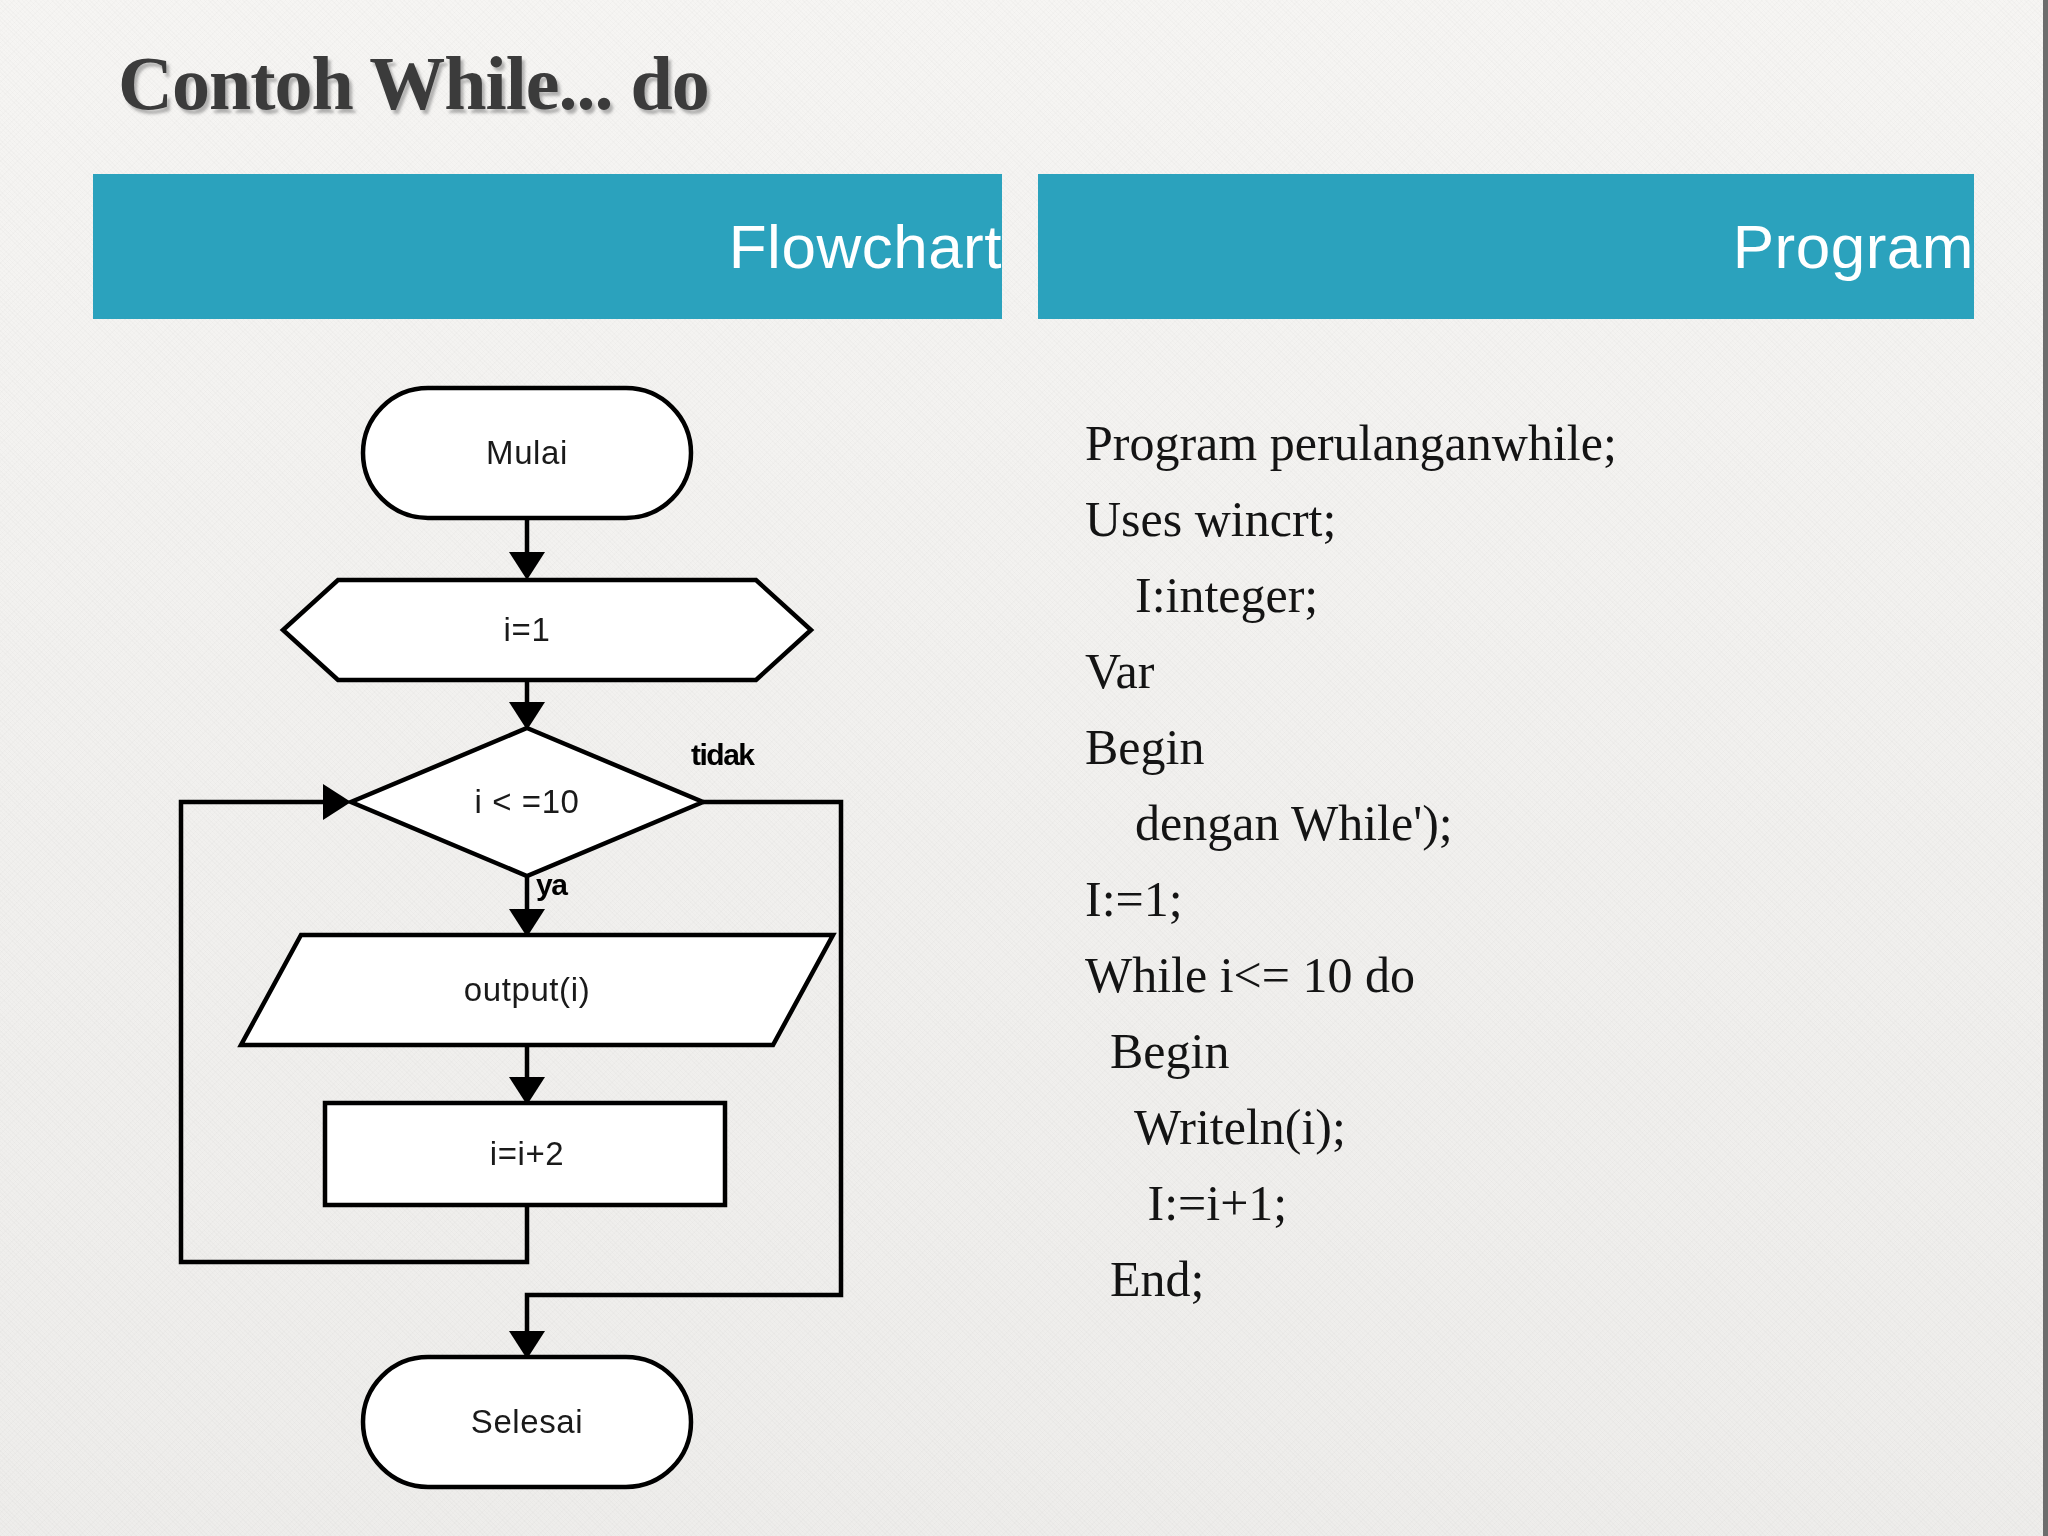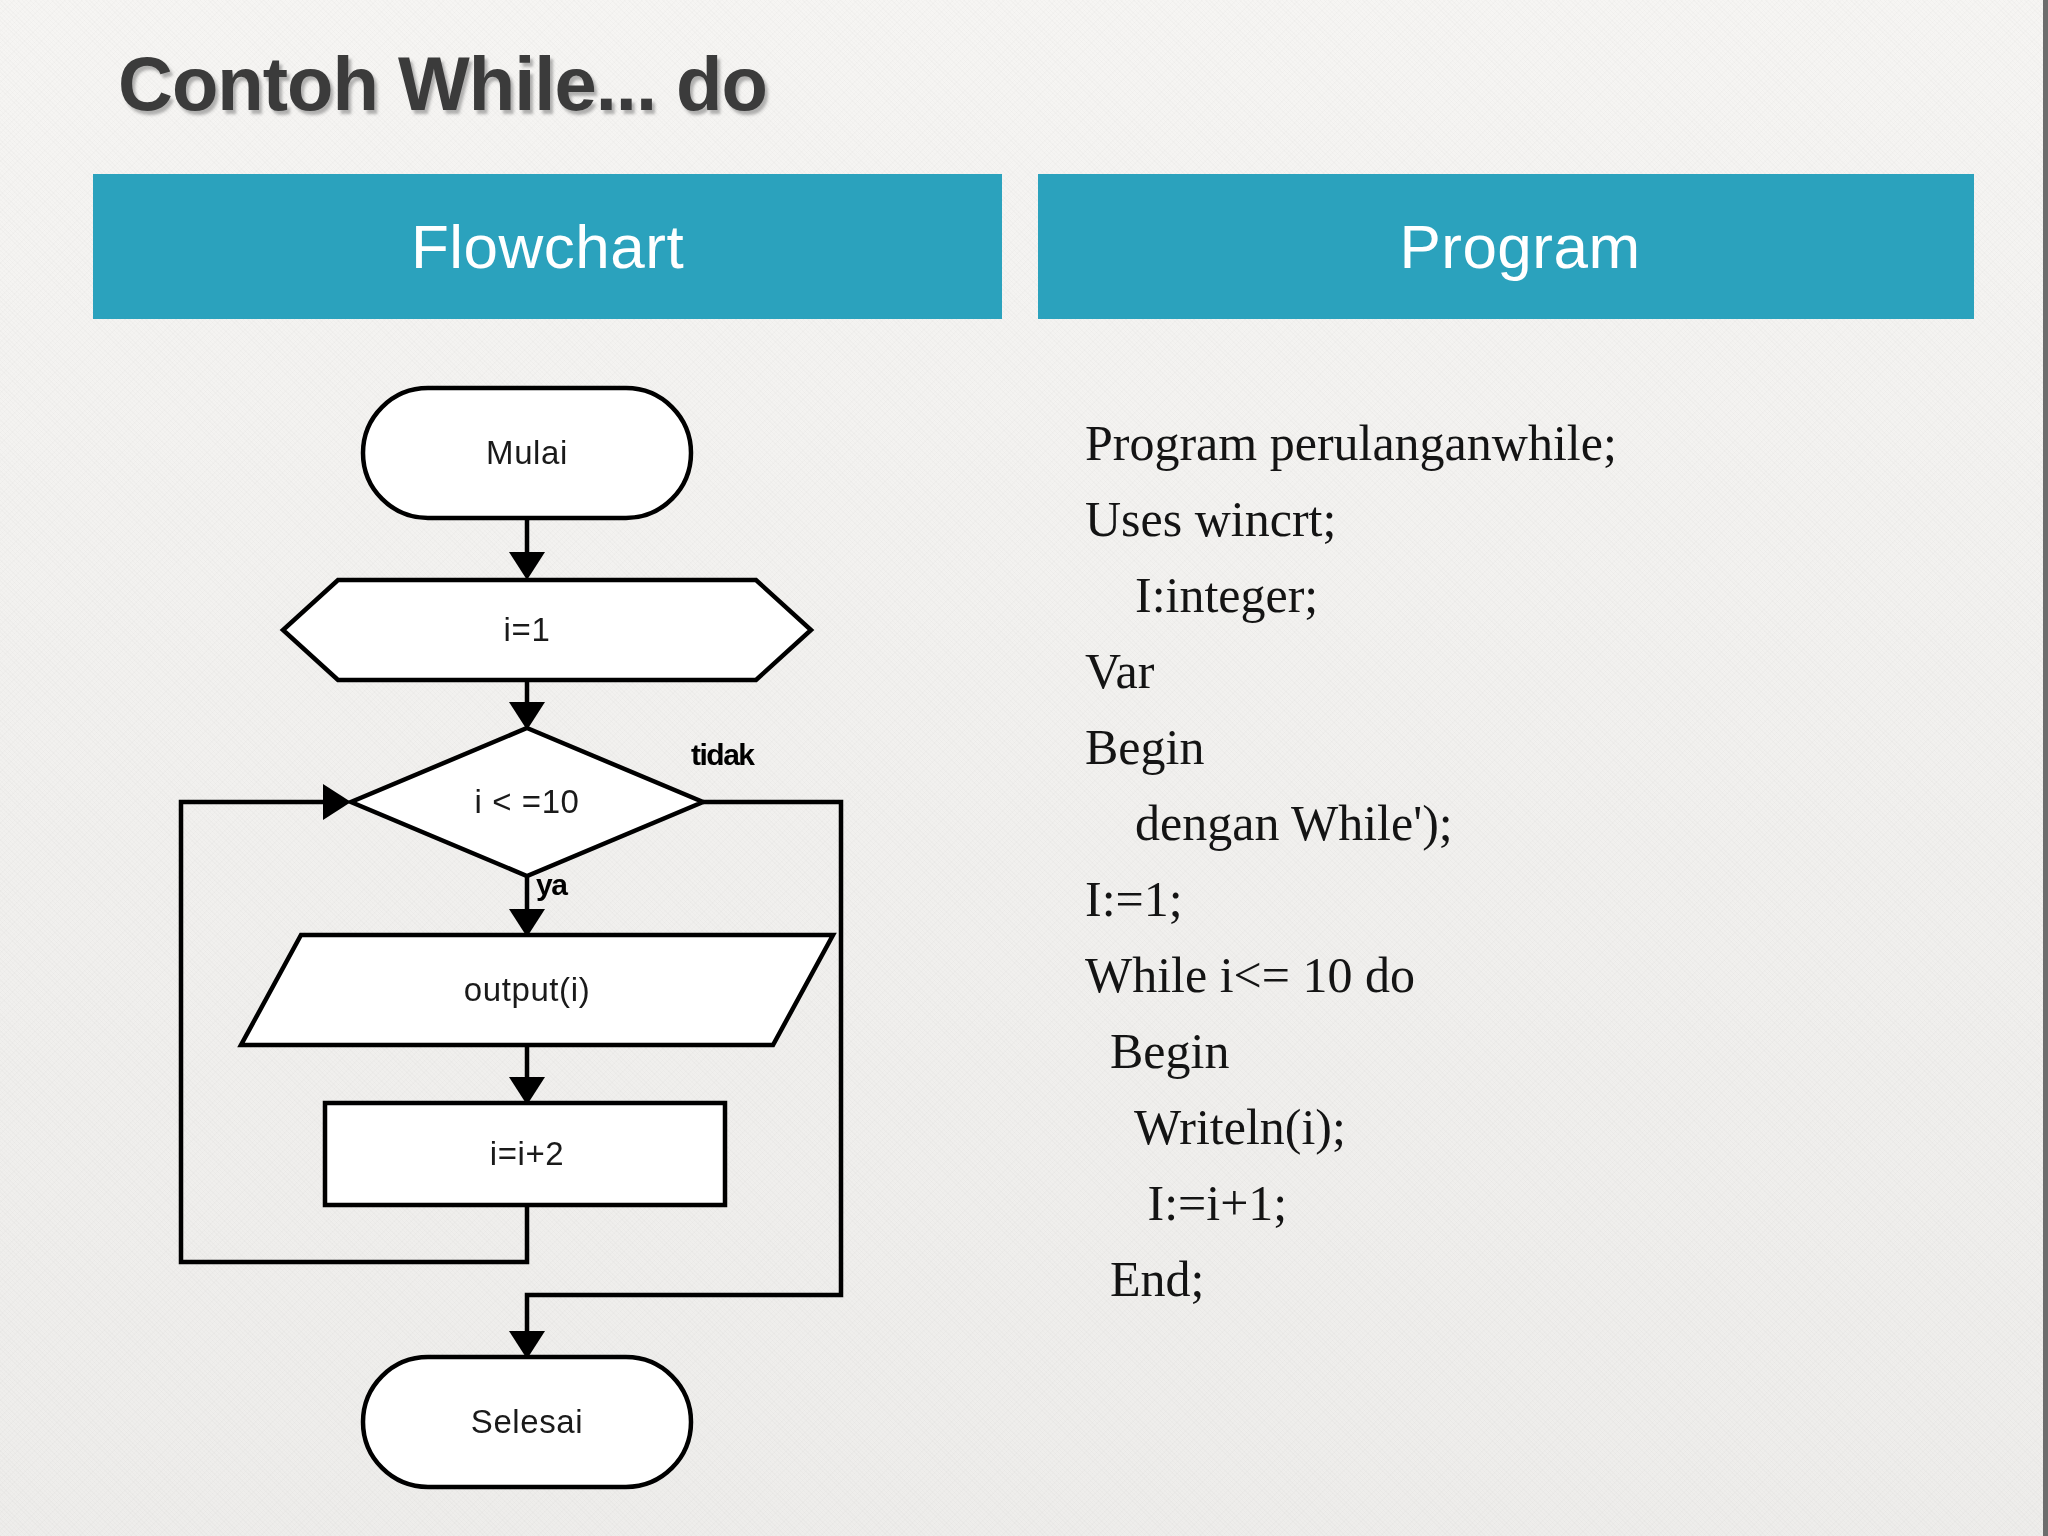--- a/index.html
+++ b/index.html
@@ -30,32 +30,32 @@
   #title {
     position: absolute;
     left: 118px;
     top: 40px;
     font-size: 76px;
     font-weight: bold;
     color: #3b3b3b;
     letter-spacing: -1px;
     text-shadow: 3px 4px 3px rgba(120,120,120,0.55);
     white-space: nowrap;
-    font-family: Liberation Sans, sans-serif;
+    font-family: Liberation Serif, serif;
   }
 
   
   .hdr-bar {
     position: absolute;
     top: 174px;
     height: 145px;
     background: #2ba2bd;
     display: flex;
     align-items: center;
-    justify-content: center;
+    justify-content: flex-end;
   }
   #hdr-flowchart { left: 93px;  width: 909px; }
   #hdr-program   { left: 1038px; width: 908px; padding-left: 28px; }
   .hdr-label {
     color: #ffffff;
     font-size: 62px;
     font-weight: 300;
     letter-spacing: 0.5px;
     font-family: "Liberation Sans", sans-serif;
     line-height: 1;

